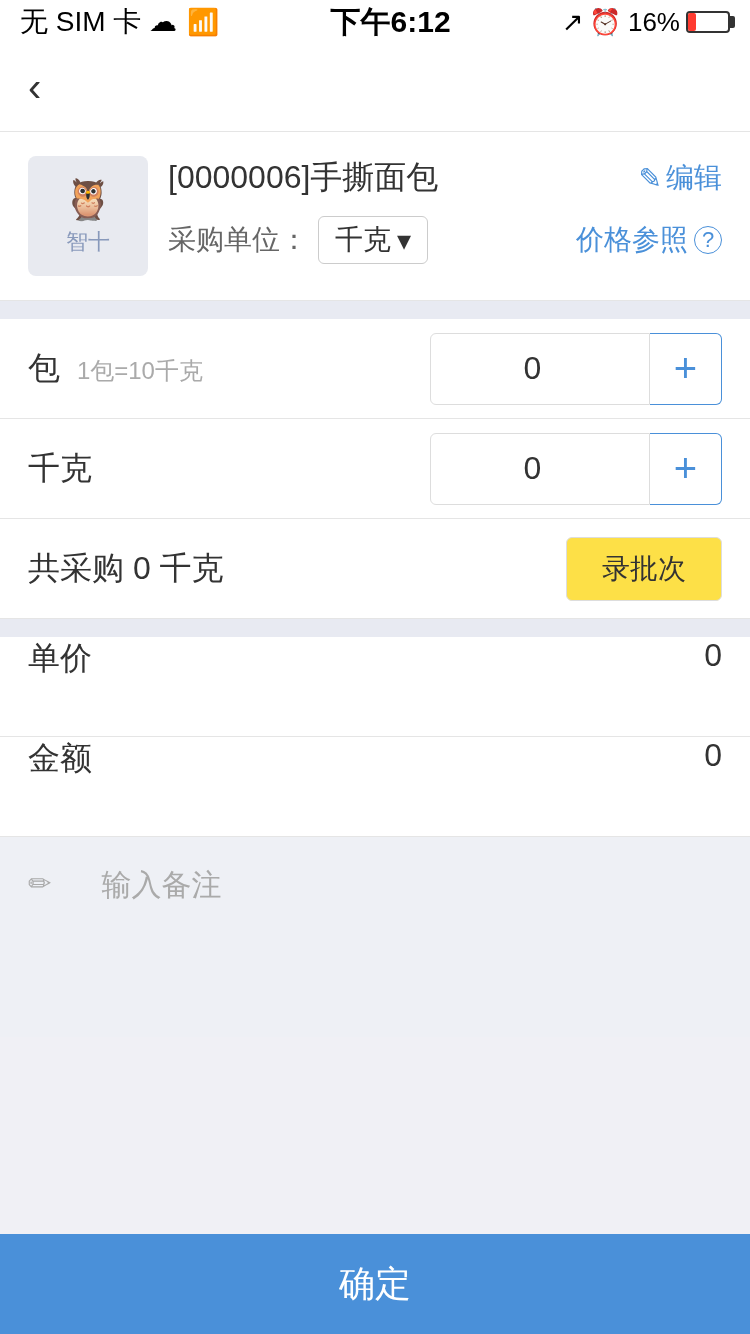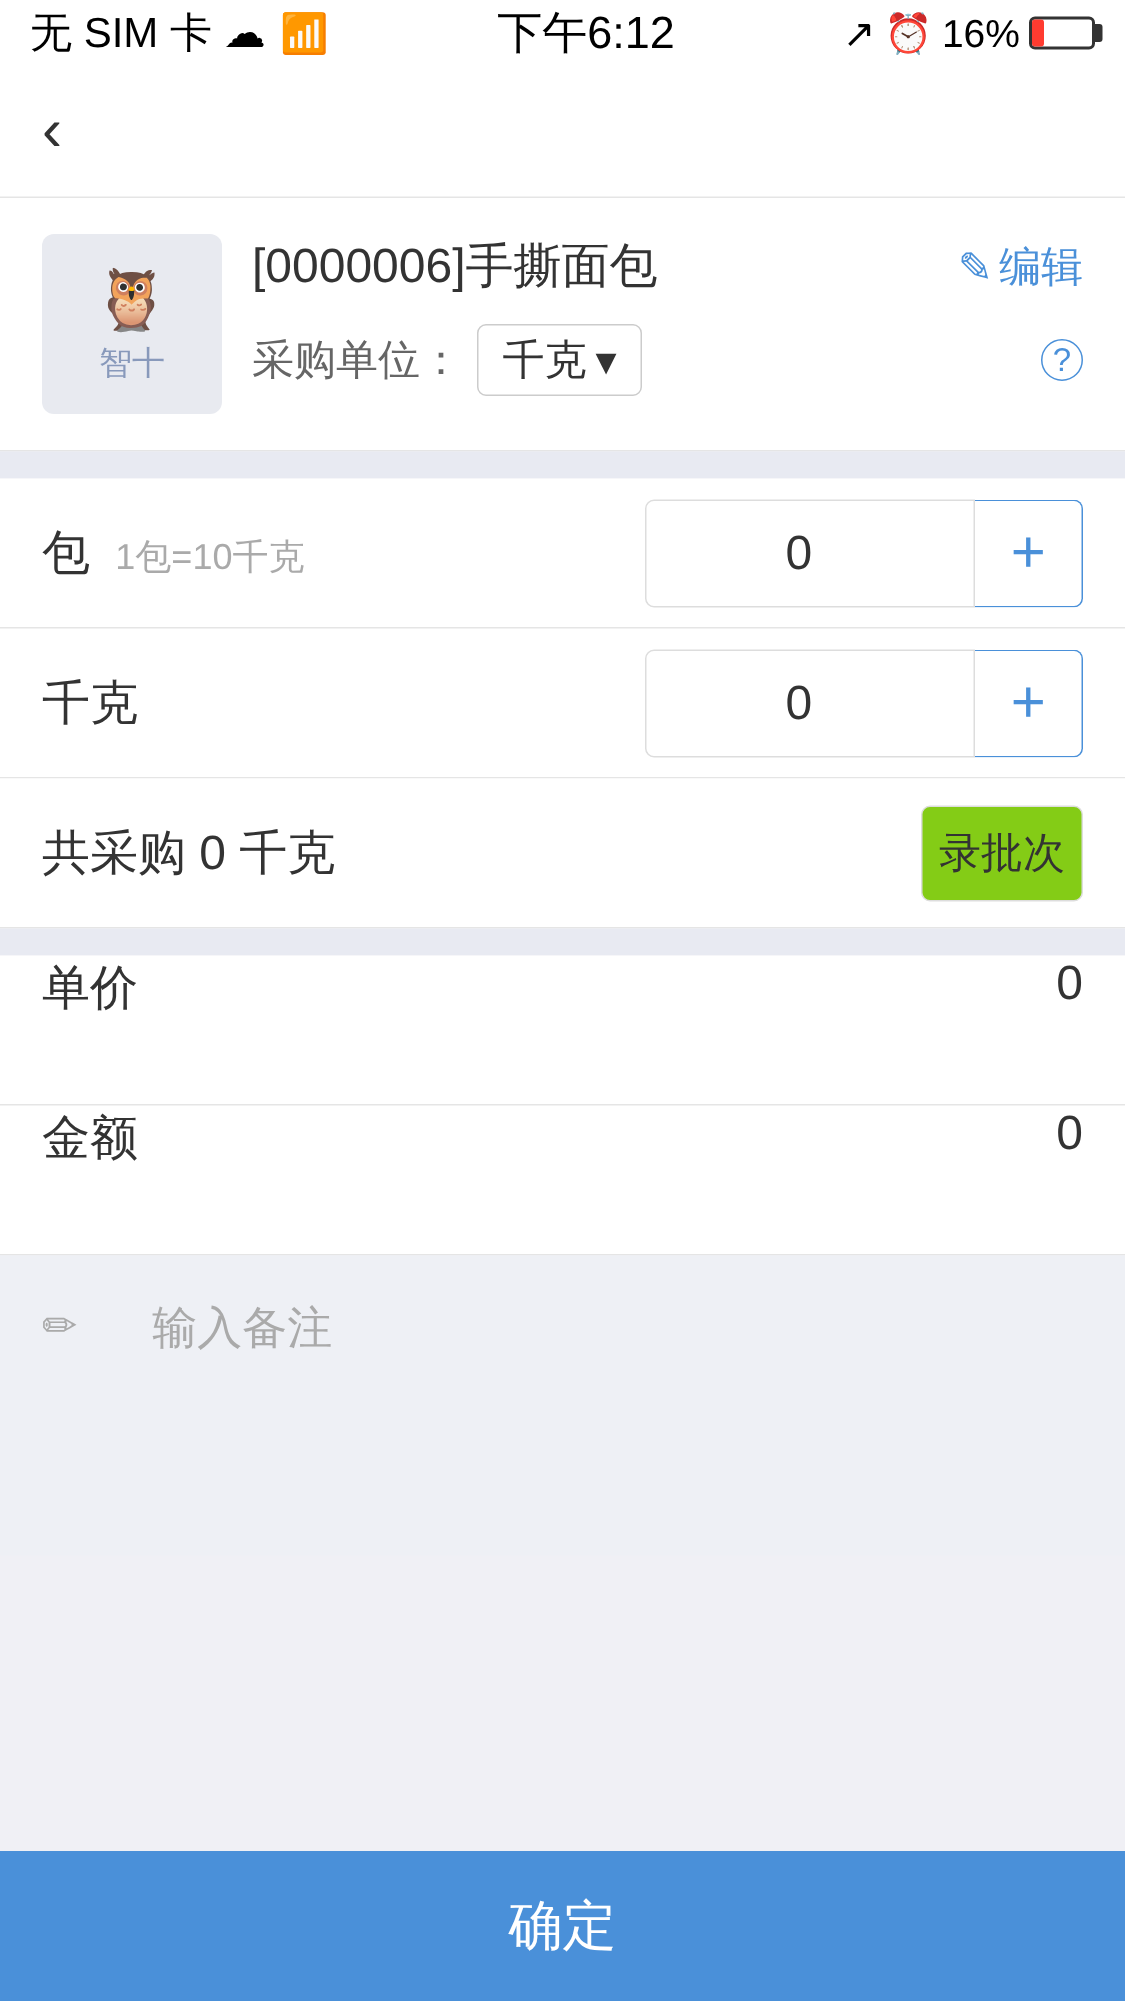--- a/index.html
+++ b/index.html
@@ -18,21 +18,21 @@
       height: 44px;
       background: #fff;
       display: flex;
       align-items: center;
       justify-content: space-between;
       padding: 0 20px;
       font-size: 28px;
       font-weight: 500;
     }
     .status-left { display: flex; align-items: center; gap: 10px; }
-    .status-center { font-size: 30px; font-weight: 400; text-align: right; }
+    .status-center { font-size: 30px; font-weight: 700; text-align: right; }
     .status-right { display: flex; align-items: center; gap: 6px; font-size: 26px; }
     .battery-icon {
       width: 44px; height: 22px; border: 2px solid #333; border-radius: 4px;
       position: relative; display: inline-flex; align-items: center;
     }
     .battery-icon::after {
       content: ''; position: absolute; right: -7px; top: 50%;
       transform: translateY(-50%); width: 5px; height: 12px;
       background: #333; border-radius: 0 2px 2px 0;
     }
@@ -215,24 +215,24 @@
       background: #fff;
       border-bottom: 1px solid #e5e5e5;
     }
     .summary-text {
       font-size: 32px;
       color: #333;
     }
     .batch-btn {
       border: 1px solid #ddd;
       border-radius: 6px;
-      padding: 12px 11px;
-      font-size: 28px;
-      color: #333;
-      background: #84cc16;
+      padding: 12px 35px;
+      font-size: 28px;
+      color: #333;
+      background: #fde047;
       cursor: pointer;
     }
 
     
     .info-section {
       background: #fff;
       margin-top: 0;
     }
     .info-row {
       display: flex;
@@ -333,20 +333,21 @@
     </div>
     <div class="product-unit-row">
       <div class="unit-label">
         <span>采购单位：</span>
         <div class="unit-select">
           <span>千克</span>
           <span>▾</span>
         </div>
       </div>
       <div class="price-ref">
+        <span>价格参照</span>
         <span style="width:28px;height:28px;border:1px solid #4a90d9;border-radius:50%;display:inline-flex;align-items:center;justify-content:center;font-size:22px;">?</span>
       </div>
     </div>
   </div>
 </div>
 
 <div class="section-divider"></div>
 
 <div class="input-section">
 

